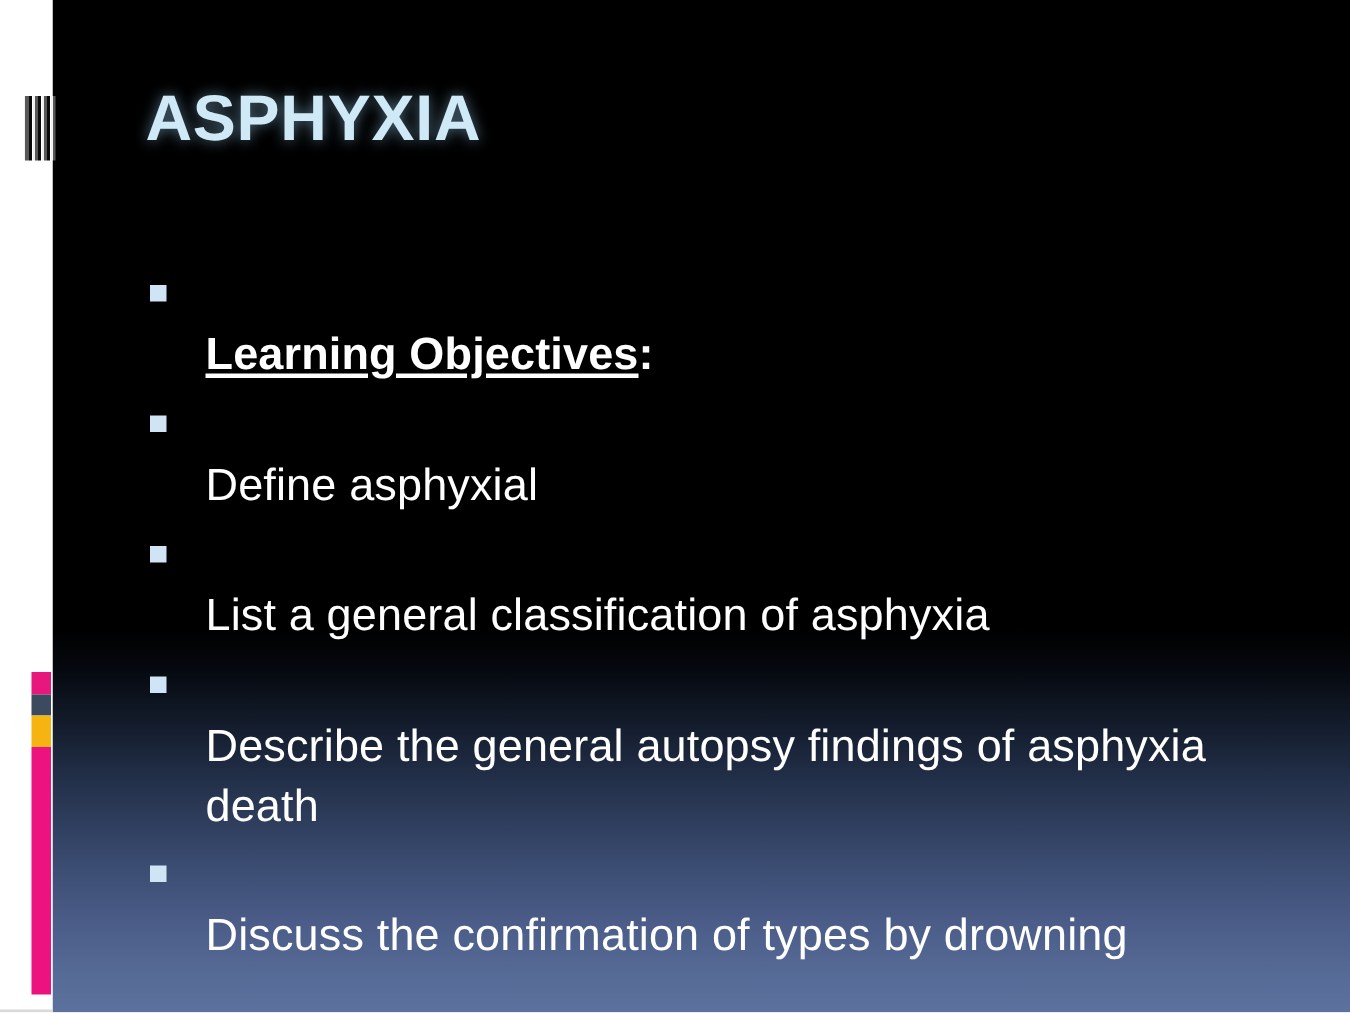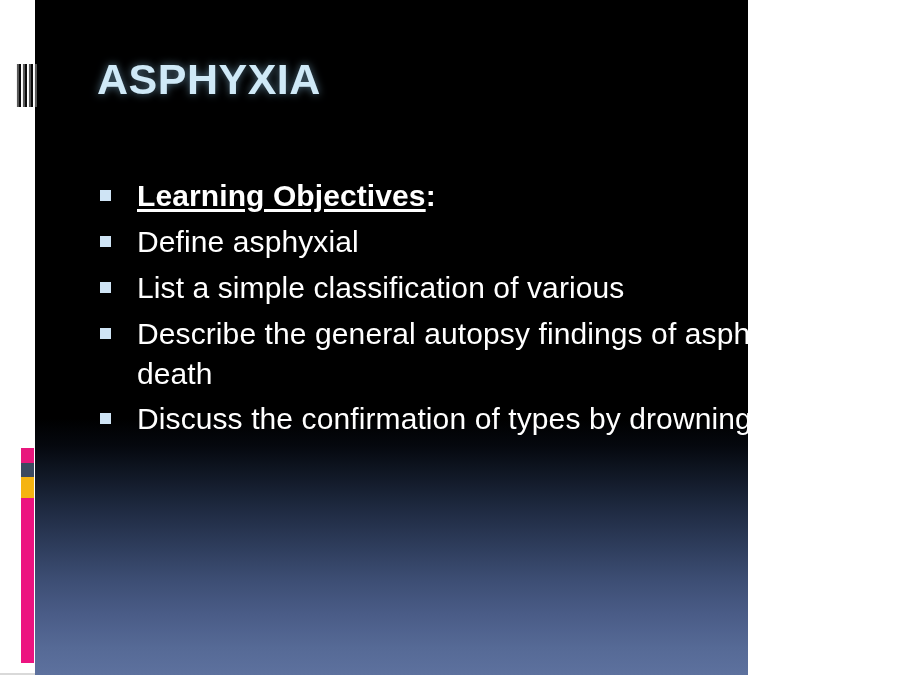--- a/index.html
+++ b/index.html
@@ -3,21 +3,21 @@
 <meta charset="utf-8">
 <title>Asphyxia Slide</title>
 <style>
   html, body {
     margin: 0;
     padding: 0;
     background: #ffffff;
   }
   #slide {
     position: relative;
-    width: 748px;
+    width: 900px;
     height: 675px;
     overflow: hidden;
     background: #ffffff;
     font-family: "Liberation Sans", sans-serif;
     -webkit-font-smoothing: antialiased;
   }
 
   
   #canvas {
     position: absolute;
@@ -116,20 +116,21 @@
     margin-top: 14px;
     margin-right: 26px;
   }
   .bullet-text {
     flex: 1 1 auto;
     color: #ffffff;
     font-size: 30px;
     line-height: 1.33;
     font-weight: normal;
     letter-spacing: 0.1px;
+    margin-top: 41px;
   }
   .bullet-text.emphasis {
     font-weight: bold;
   }
   .bullet-text .underlined {
     text-decoration: underline;
     text-underline-offset: 3px;
   }
 </style>
 </head>
@@ -159,21 +160,21 @@
       <span class="bullet-text emphasis"><span class="underlined">Learning Objectives</span><span>:</span></span>
     </div>
 
     <div class="bullet-row">
       <span class="bullet-marker"></span>
       <span class="bullet-text">Define asphyxial</span>
     </div>
 
     <div class="bullet-row">
       <span class="bullet-marker"></span>
-      <span class="bullet-text">List a simple classification of various</span>
+      <span class="bullet-text">List a general classification of asphyxia</span>
     </div>
 
     <div class="bullet-row">
       <span class="bullet-marker"></span>
       <span class="bullet-text">Describe the general autopsy findings of asphyxia death</span>
     </div>
 
 
     <div class="bullet-row">
       <span class="bullet-marker"></span>

